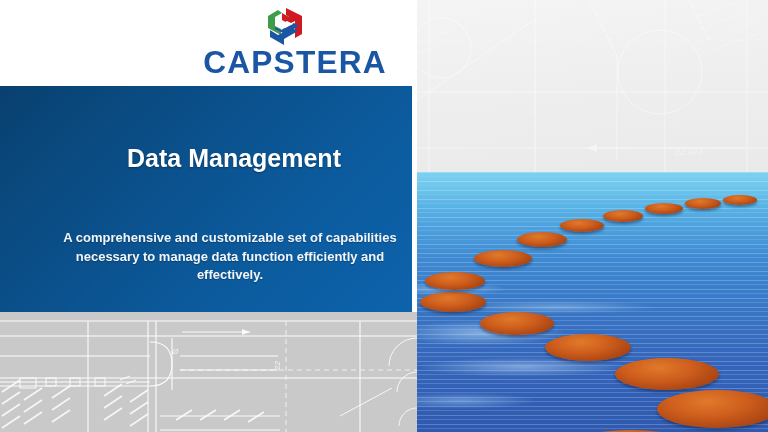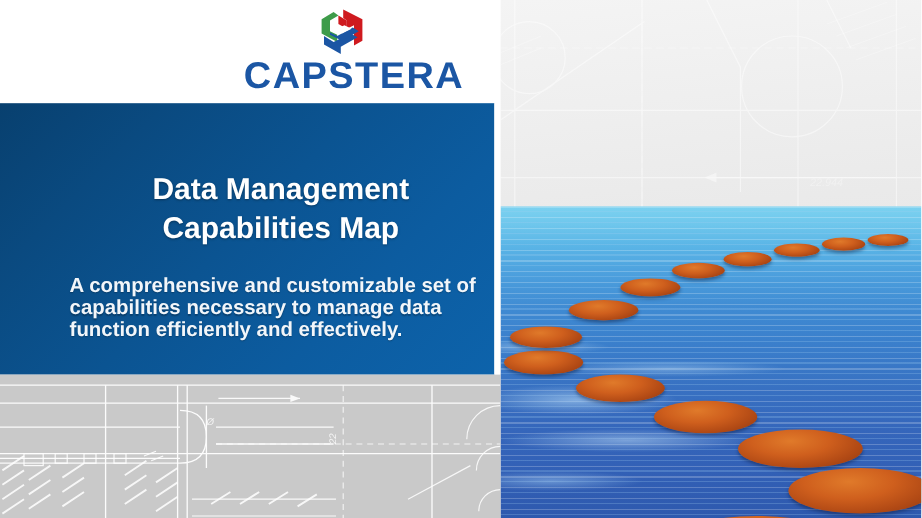--- a/index.html
+++ b/index.html
@@ -187,25 +187,25 @@
     font-weight: bold;
     font-size: 25px;
     line-height: 32px;
     text-shadow: 0 1px 2px rgba(0,0,0,0.35);
   }
   .panel-subtitle {
     position: absolute;
     left: 58px;
     top: 143px;
     width: 344px;
-    text-align: left;
+    text-align: center;
     color: #f2f6fa;
     font-family: "Liberation Sans", sans-serif;
     font-weight: bold;
-    font-size: 17px;
+    font-size: 13px;
     line-height: 18.5px;
     text-shadow: 0 1px 1px rgba(0,0,0,0.25);
   }
 
   .panel-seam {
     position: absolute;
     left: 412px;
     top: 86px;
     width: 5px;
     height: 226px;
@@ -340,20 +340,19 @@
 
       <path d="M21 21 L27 24 L35 20 L29 17 Z" fill="#ffffff"></path>
     </svg>
     <div class="wordmark">CAPSTERA</div>
   </div>
 
   <div class="panel">
     <div class="panel-inner">
       <div class="panel-title">
         <div>Data Management</div>
-        <div>Capabilities Map</div>
       </div>
       <div class="panel-subtitle">A comprehensive and customizable set of capabilities necessary to manage data function efficiently and effectively.</div>
     </div>
   </div>
   <div class="panel-seam"></div>
 
 </div>
 
 </body></html>

